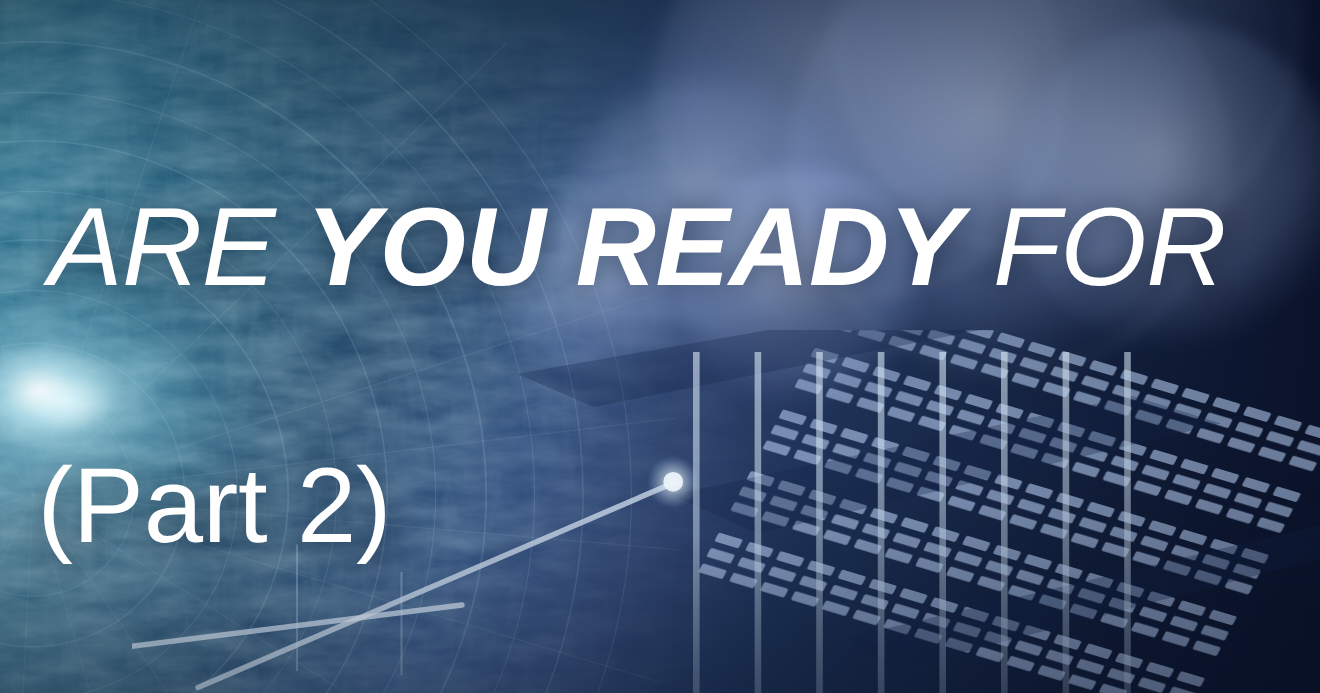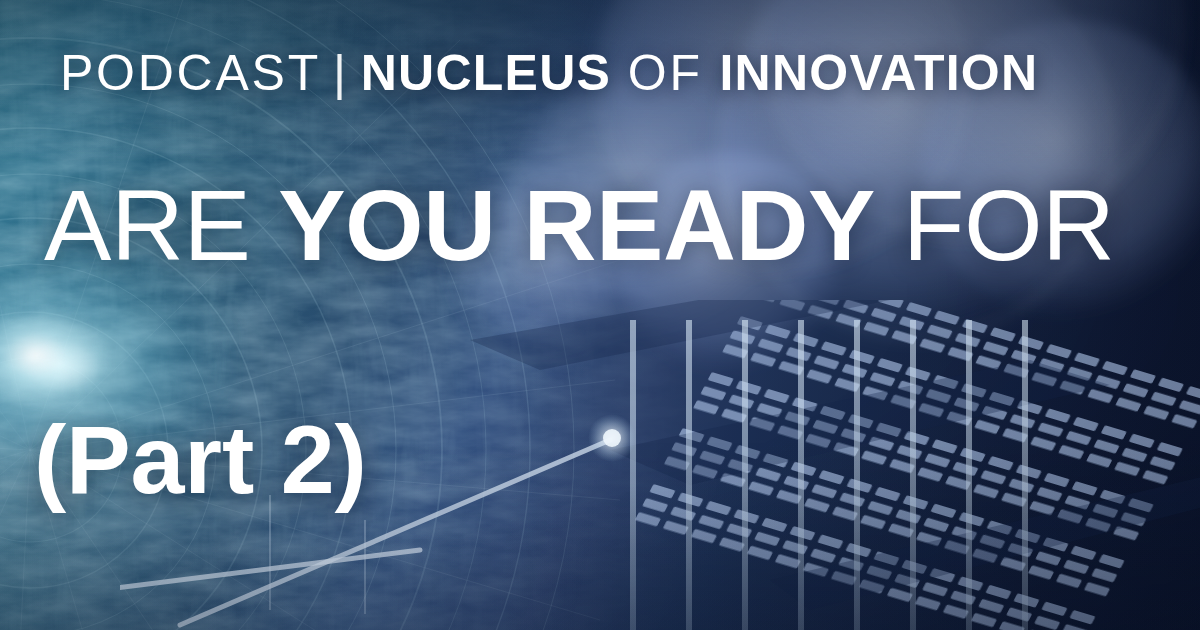--- a/index.html
+++ b/index.html
@@ -104,31 +104,32 @@
   .kicker .divider{font-weight:200;padding:0 12px;opacity:.92;}
 
   .title{
     position:absolute;left:44px;top:172px;
     width:1120px;
     color:#ffffff;
     font-size:101px;
     line-height:106px;
     letter-spacing:-.004em;
     text-shadow:0 3px 22px rgba(5,14,32,.42);
+    font-style:italic;
   }
   .title .line{display:block;white-space:nowrap;}
   .title .w-light{font-weight:300;}
   .title .w-bold{font-weight:700;}
 
   .subtitle{
     position:absolute;left:34px;top:411px;
     color:#ffffff;
     font-size:97px;
     line-height:1;
-    font-weight:700;
+    font-weight:400;
     letter-spacing:-.002em;
     text-shadow:0 3px 22px rgba(5,14,32,.42);
   }
 </style>
 </head>
 <body>
 
 <div class="banner">
 
   <div class="bg bg-base"></div>
@@ -595,23 +596,20 @@
     </svg>
   </div>
 
   <div class="glow-left"></div>
   <div class="glow-left2"></div>
 
   <div class="bg vignette"></div>
 
   <div class="content">
 
-    <div class="kicker">
-      <span class="w-light">PODCAST</span><span class="divider">|</span><span class="w-bold">NUCLEUS</span><span> </span><span class="w-light">OF</span><span> </span><span class="w-bold">INNOVATION</span>
-    </div>
 
     <div class="title">
       <span class="line"><span class="w-light">ARE</span><span> </span><span class="w-bold">YOU READY</span><span> </span><span class="w-light">FOR</span></span>
     </div>
 
     <div class="subtitle">(Part 2)</div>
 
   </div>
 </div>
 

